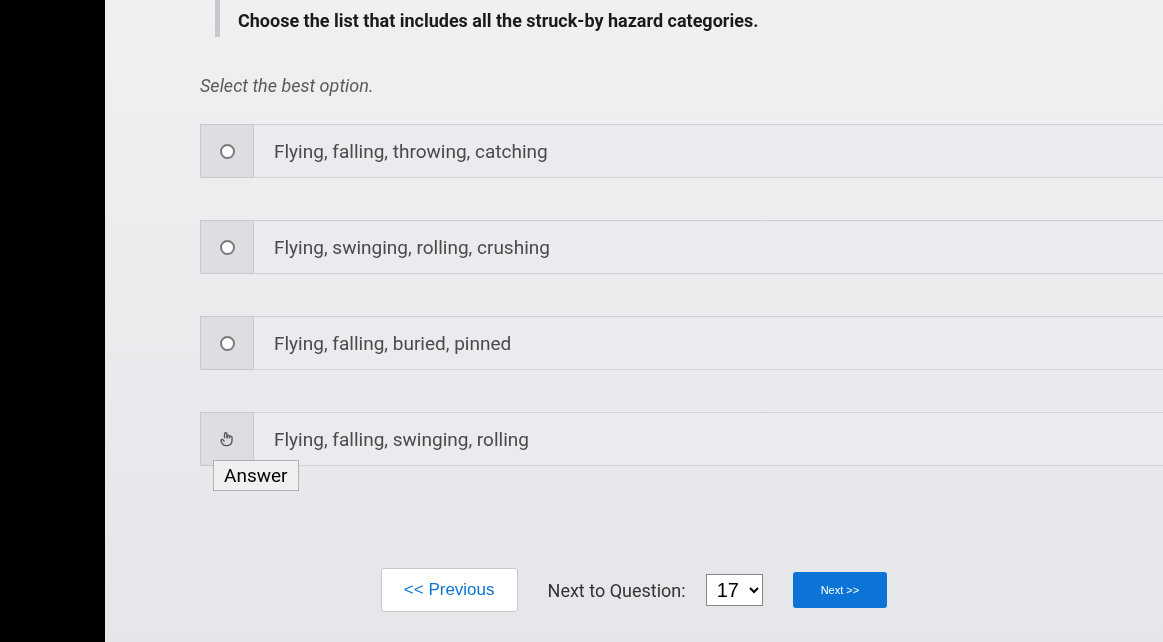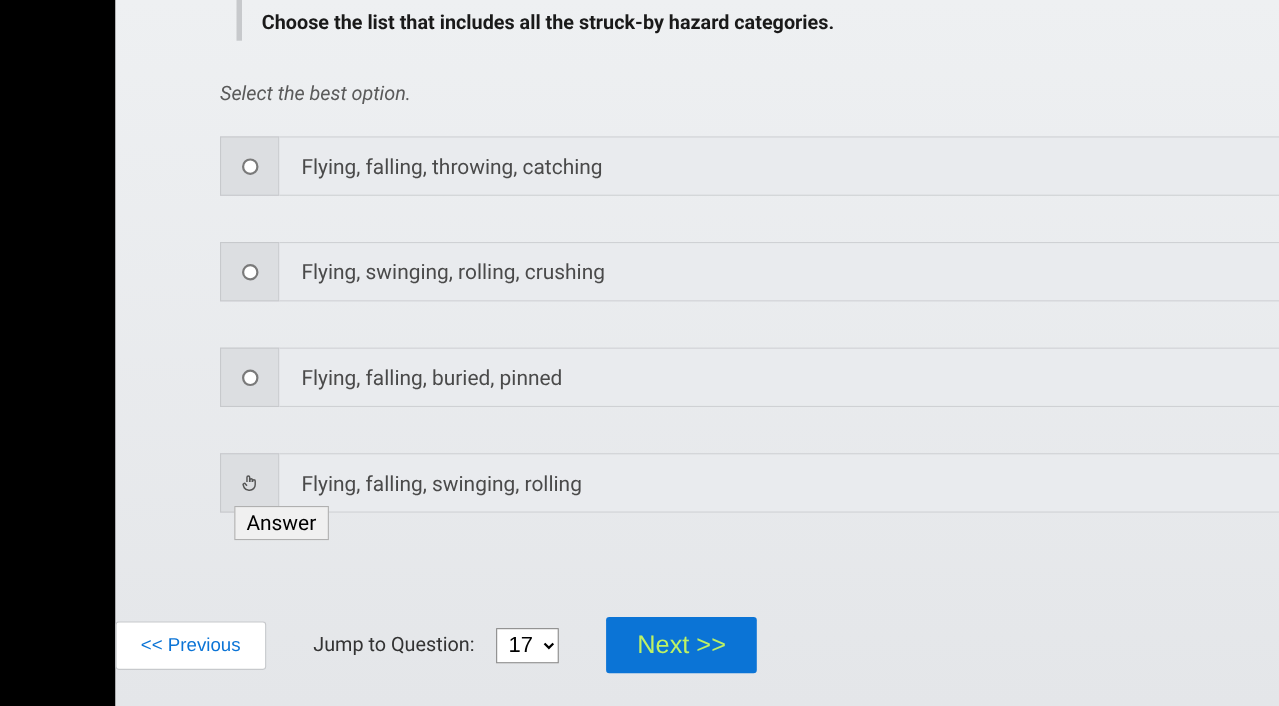--- a/index.html
+++ b/index.html
@@ -108,22 +108,22 @@
       color: #000000;
       z-index: 5;
     }
     .nav-bar {
       position: absolute;
       bottom: 30px;
       left: 0;
       right: 0;
       display: flex;
       align-items: center;
-      justify-content: flex-start;
-      gap: 43px;
+      justify-content: center;
+      gap: 30px;
     }
     .btn-previous {
       background: #fff;
       border: 1px solid #c7c9cc;
       color: #0b74d6;
       font-size: 17px;
       font-weight: 500;
       padding: 11px 22px;
       border-radius: 3px;
       cursor: pointer;
@@ -139,22 +139,22 @@
       border: 1px solid #888;
       background: #fff;
       font-size: 20px;
       padding: 3px 6px;
       cursor: pointer;
       margin-left: 12px;
     }
     .btn-next {
       background: #0b74d6;
       border: none;
-      color: #bef264;
-      font-size: 23px;
+      color: #ffffff;
+      font-size: 11px;
       font-weight: 500;
       padding: 12px 28px;
       border-radius: 3px;
       cursor: pointer;
     }
   </style>
 </head>
 <body>
 
 <div class="sidebar-black"></div>
@@ -202,21 +202,21 @@
       </div>
       <div class="option-text-box">Flying, falling, swinging, rolling</div>
       <div class="answer-badge">Answer</div>
     </div>
 
   </div>
 
   <div class="nav-bar">
     <button class="btn-previous">&lt;&lt; Previous</button>
     <div class="jump-container">
-      <span>Jump to Question:</span>
+      <span>Next to Question:</span>
       <select class="jump-select">
         <option>17</option>
       </select>
     </div>
     <button class="btn-next">Next &gt;&gt;</button>
   </div>
 
 </div>
 
 </body></html>

